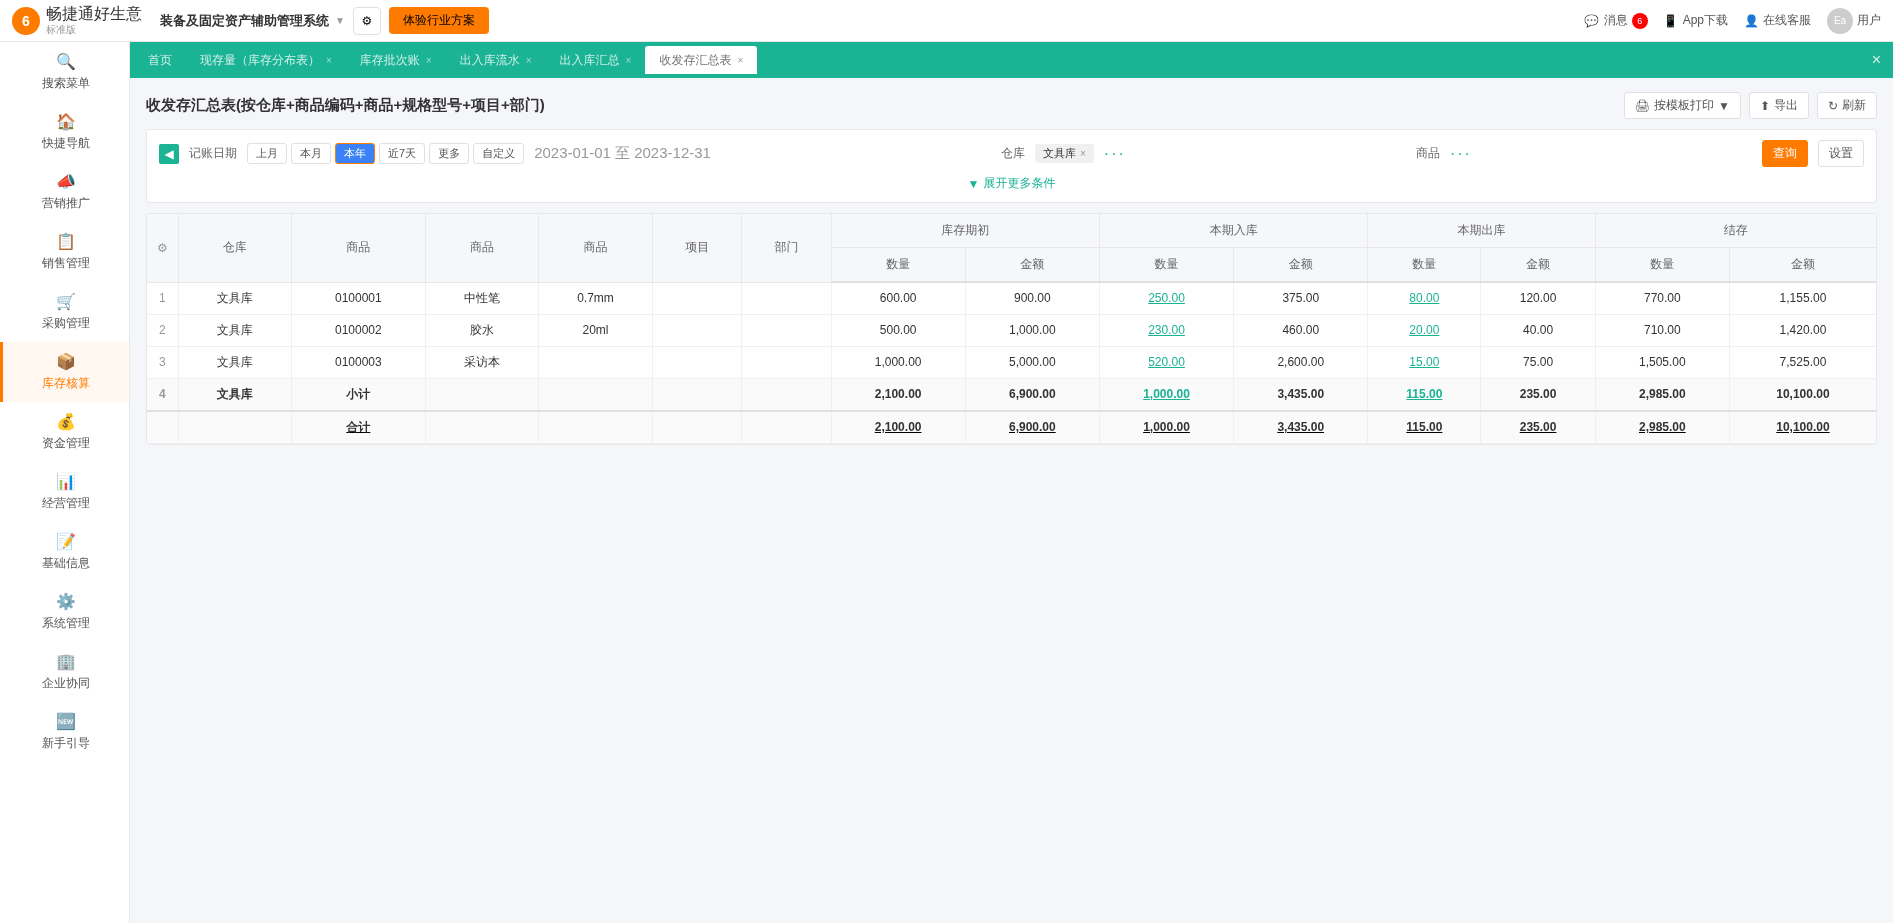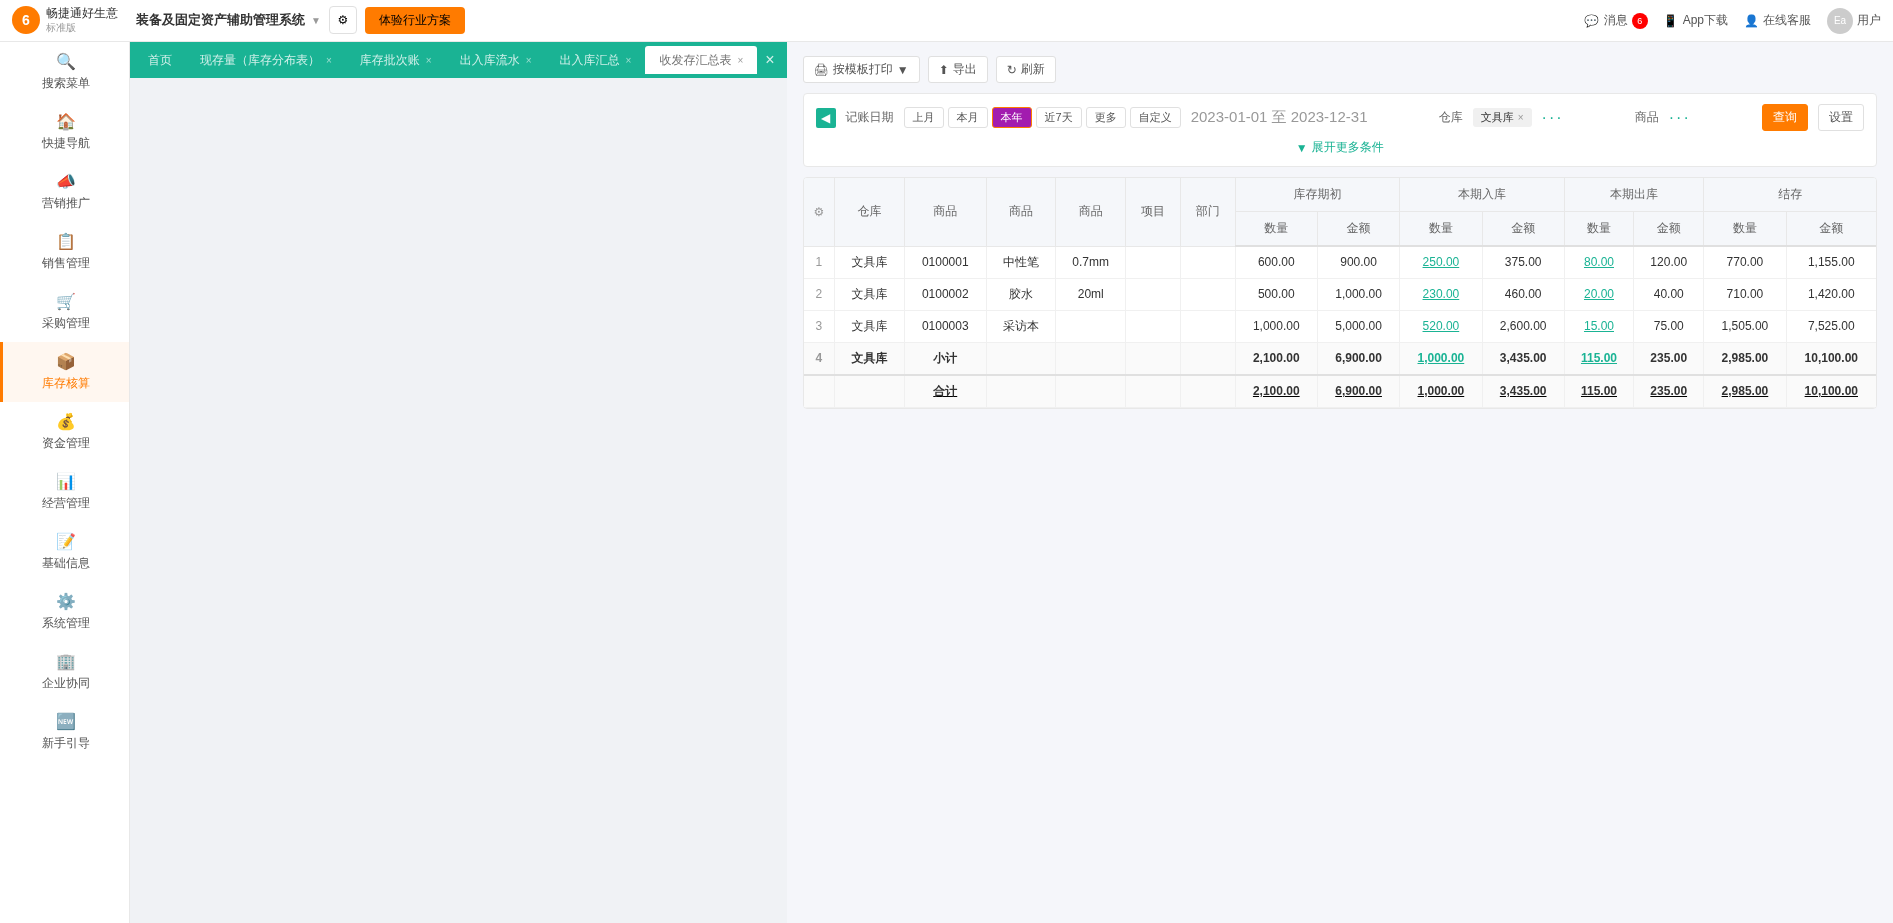--- a/index.html
+++ b/index.html
@@ -3,21 +3,21 @@
   <meta charset="utf-8">
   <style>
     * { box-sizing: border-box; margin: 0; padding: 0; }
     body { font-family: 'Microsoft YaHei', Arial, sans-serif; font-size: 12px; background: #f0f2f5; display: flex; flex-direction: column; height: 923px; overflow: hidden; }
 
     
     .top-bar { display: flex; align-items: center; background: #fff; height: 42px; padding: 0 12px; border-bottom: 1px solid #e8e8e8; justify-content: space-between; }
     .top-bar-left { display: flex; align-items: center; gap: 8px; }
     .brand-logo { display: flex; align-items: center; gap: 6px; }
     .brand-icon { width: 28px; height: 28px; background: #ff7b00; border-radius: 50%; display: flex; align-items: center; justify-content: center; color: #fff; font-size: 14px; font-weight: bold; }
-    .brand-name { font-size: 12px; color: #333; line-height: 1.2; }
+    .brand-name { font-size: 16px; color: #333; line-height: 1.2; }
     .brand-sub { font-size: 10px; color: #999; }
     .system-title { display: flex; align-items: center; gap: 6px; margin-left: 10px; }
     .system-title-text { font-size: 13px; color: #333; font-weight: bold; }
     .system-title-arrow { color: #999; font-size: 10px; }
     .settings-btn { width: 28px; height: 28px; border-radius: 4px; border: 1px solid #e0e0e0; display: flex; align-items: center; justify-content: center; cursor: pointer; background: #fff; }
     .try-btn { background: #ff7b00; color: #000000; border: none; padding: 5px 14px; border-radius: 4px; cursor: pointer; font-size: 12px; }
     .top-bar-right { display: flex; align-items: center; gap: 16px; }
     .top-bar-right-item { display: flex; align-items: center; gap: 4px; color: #555; cursor: pointer; font-size: 12px; }
     .badge { background: #f00; color: #fff; border-radius: 50%; width: 16px; height: 16px; font-size: 9px; display: flex; align-items: center; justify-content: center; }
     .user-avatar { width: 26px; height: 26px; background: #ccc; border-radius: 50%; display: flex; align-items: center; justify-content: center; font-size: 10px; color: #fff; }
@@ -25,21 +25,21 @@
     
     .main-layout { display: flex; flex: 1; overflow: hidden; }
 
     
     .sidebar { width: 130px; background: #fff; border-right: 1px solid #e8e8e8; display: flex; flex-direction: column; overflow-y: auto; }
     .sidebar-item { display: flex; flex-direction: column; align-items: center; padding: 10px 8px; cursor: pointer; color: #555; font-size: 12px; gap: 4px; border-left: 3px solid transparent; }
     .sidebar-item.active { background: #fff7f0; color: #ff7b00; border-left: 3px solid #ff7b00; }
     .sidebar-icon { font-size: 16px; }
 
     
-    .content-area { flex: 1; display: flex; overflow: hidden; }
+    .content-area { flex: 1; display: flex; flex-direction: column; overflow: hidden; }
 
     
     .tab-bar { display: flex; align-items: center; background: #1ab394; height: 36px; padding: 0 4px; }
     .tab { display: flex; align-items: center; padding: 0 14px; height: 28px; color: rgba(255,255,255,0.8); cursor: pointer; font-size: 12px; gap: 6px; border-radius: 3px 3px 0 0; white-space: nowrap; }
     .tab.active { background: #fff; color: #737373; border-radius: 3px 3px 0 0; }
     .tab-close { font-size: 10px; color: inherit; opacity: 0.7; cursor: pointer; }
     .tab-bar-close { margin-left: auto; color: #fff; cursor: pointer; padding: 0 8px; font-size: 16px; opacity: 0.8; }
 
     
     .page-content { flex: 1; overflow-y: auto; padding: 0; background: #f5f6fa; }
@@ -52,21 +52,21 @@
     .action-btn { display: flex; align-items: center; gap: 4px; padding: 4px 10px; border: 1px solid #e0e0e0; border-radius: 3px; background: #fff; cursor: pointer; font-size: 12px; color: #555; }
     .action-btn.primary { background: #ff7b00; color: #fff; border-color: #ff7b00; }
 
     
     .filter-bar { background: #fff; border-radius: 4px; padding: 10px 12px; margin-bottom: 10px; display: flex; flex-direction: column; gap: 8px; border: 1px solid #e8e8e8; }
     .filter-row { display: flex; align-items: center; gap: 10px; }
     .filter-label { color: #666; font-size: 12px; white-space: nowrap; }
     .filter-toggle { width: 20px; height: 20px; background: #1ab394; color: #fff; display: flex; align-items: center; justify-content: center; cursor: pointer; border-radius: 2px; font-size: 12px; }
     .date-options { display: flex; align-items: center; gap: 4px; }
     .date-btn { padding: 2px 8px; border-radius: 3px; border: 1px solid #e0e0e0; cursor: pointer; font-size: 11px; color: #555; background: #fff; text-align: center; }
-    .date-btn.active { background: #a21caf; color: #fff; border-color: #ff7b00; font-family: Liberation Mono, monospace; }
+    .date-btn.active { background: #3b82f6; color: #fff; border-color: #ff7b00; font-family: Liberation Mono, monospace; }
     .date-range { font-size: 15px; color: #999; margin-left: 0; text-align: right; }
     .filter-tag { display: flex; align-items: center; gap: 4px; background: #f0f0f0; border-radius: 3px; padding: 2px 8px; font-size: 11px; color: #333; }
     .filter-tag-close { cursor: pointer; color: #999; font-size: 10px; }
     .filter-dots { color: #1ab394; cursor: pointer; font-size: 16px; letter-spacing: 2px; }
     .expand-row { display: flex; justify-content: center; }
     .expand-btn { display: flex; align-items: center; gap: 4px; color: #1ab394; cursor: pointer; font-size: 12px; }
 
     
     .table-wrap { background: #fff; border-radius: 4px; border: 1px solid #e8e8e8; overflow: auto; }
     table { width: 100%; border-collapse: collapse; font-size: 12px; }
@@ -207,20 +207,21 @@
         <span>收发存汇总表</span>
         <span class="tab-close">×</span>
       </div>
       <span class="tab-bar-close">×</span>
     </div>
 
     <div class="page-content">
       <div class="page-inner">
 
         <div class="page-header">
+          <div class="page-title">收发存汇总表(按仓库+商品编码+商品+规格型号+项目+部门)</div>
           <div class="page-actions">
             <div class="action-btn">
               <span>🖨</span>
               <span>按模板打印</span>
               <span>▼</span>
             </div>
             <div class="action-btn">
               <span>⬆</span>
               <span>导出</span>
             </div>

